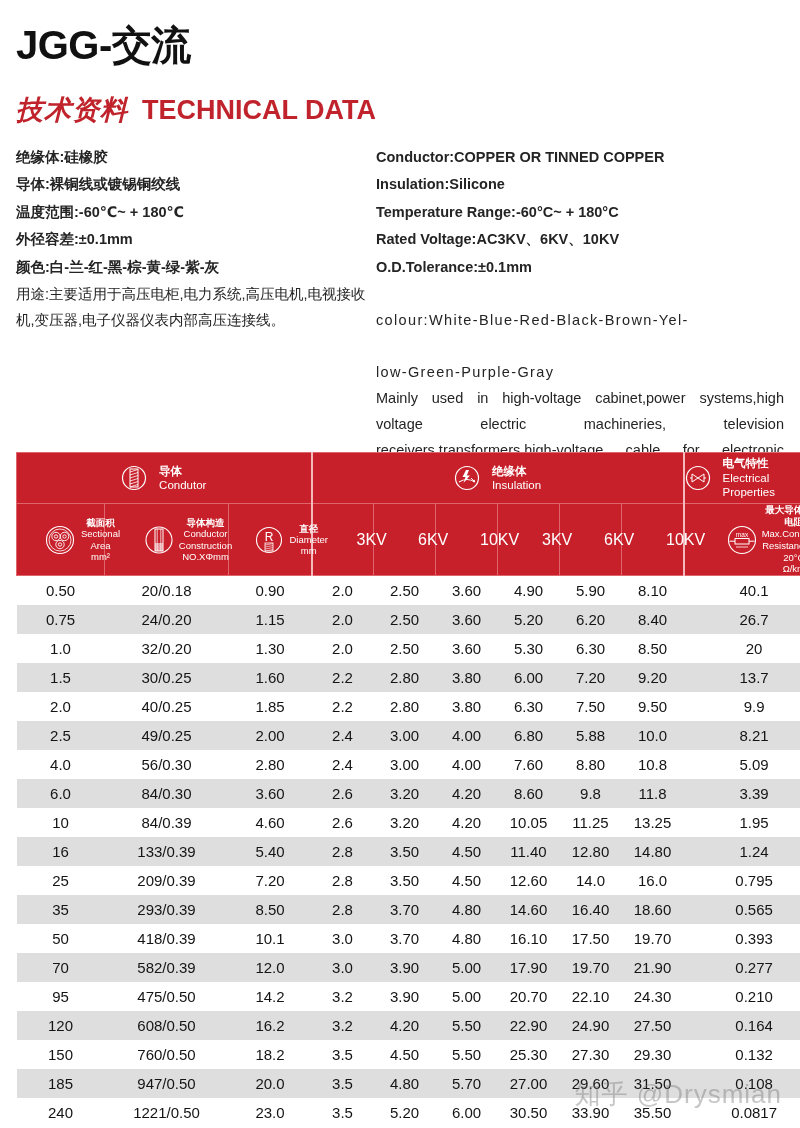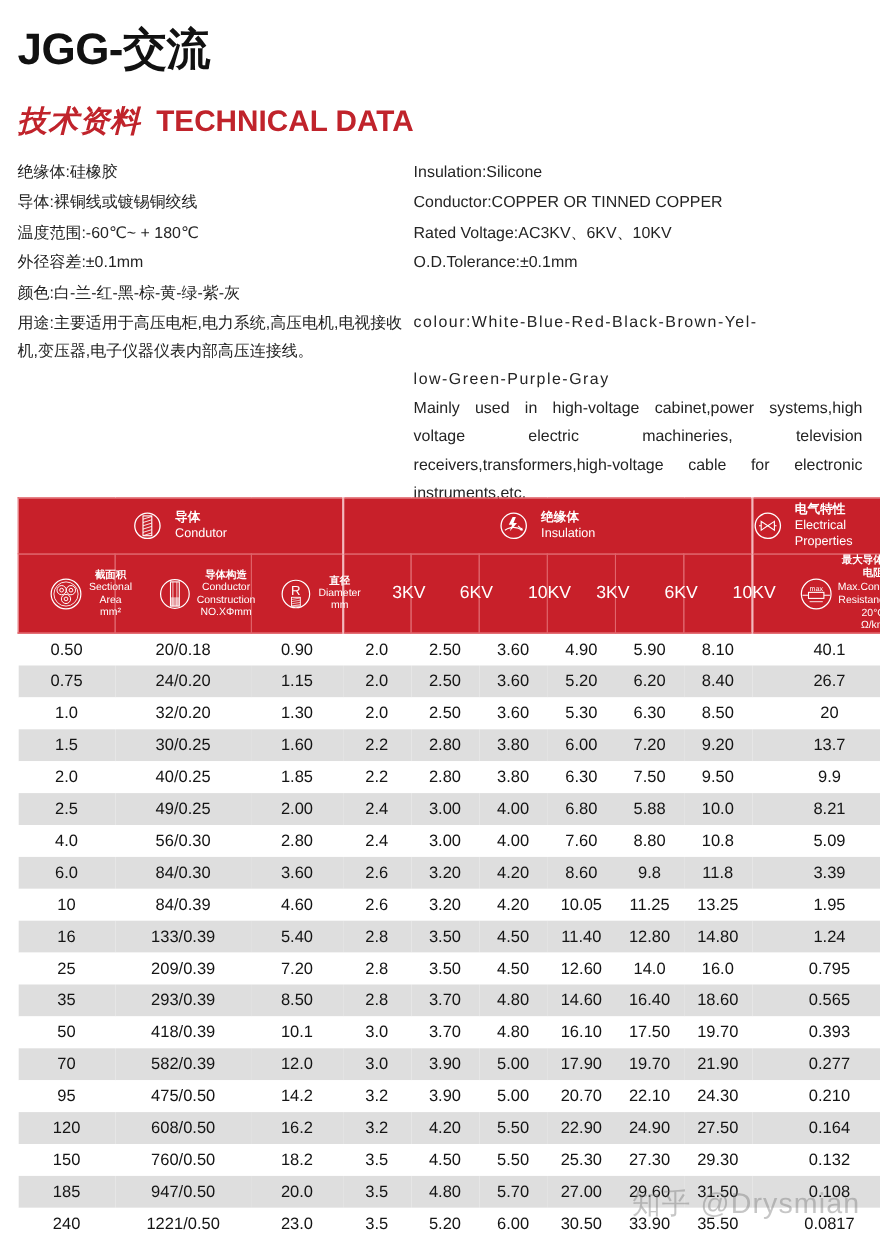--- a/index.html
+++ b/index.html
@@ -61,21 +61,21 @@
     line-height: 27.5px;
     color: #242424;
   }
   .spec-col-en {
     flex: 1 1 auto;
     font-size: 14.5px;
     line-height: 27.5px;
     color: #242424;
     padding-left: 5px;
   }
-  .spec-line { white-space: nowrap; }
+  .spec-line { white-space: nowrap; font-weight: bold; }
   .spec-para {
     white-space: normal;
     line-height: 26px;
   }
   .spec-para-justify {
     white-space: normal;
     line-height: 26px;
     text-align: justify;
     text-align-last: left;
   }
@@ -208,22 +208,23 @@
     <div class="spec-col-cn">
       <div class="spec-line">绝缘体:硅橡胶</div>
       <div class="spec-line">导体:裸铜线或镀锡铜绞线</div>
       <div class="spec-line">温度范围:-60℃~ + 180℃</div>
       <div class="spec-line">外径容差:±0.1mm</div>
       <div class="spec-line">颜色:白-兰-红-黑-棕-黄-绿-紫-灰</div>
       <div class="spec-para">用途:主要适用于高压电柜,电力系统,高压电机,电视接收机,变压器,电子仪器仪表内部高压连接线。</div>
     </div>
 
     <div class="spec-col-en">
+      <div class="spec-line">Conductor:COPPER OR TINNED COPPER</div>
       <div class="spec-line">Insulation:Silicone</div>
-      <div class="spec-line">Conductor:COPPER OR TINNED COPPER</div>
+      <div class="spec-line">Temperature Range:-60°C~ + 180°C</div>
       <div class="spec-line">Rated Voltage:AC3KV、6KV、10KV</div>
       <div class="spec-line">O.D.Tolerance:±0.1mm</div>
       <div class="colour-line">colour:White-Blue-Red-Black-Brown-Yel-</div>
       <div class="colour-line second">low-Green-Purple-Gray</div>
       <div class="spec-para-justify">Mainly used in high-voltage cabinet,power systems,high voltage electric machineries, television receivers,transformers,high-voltage cable for electronic instruments,etc.</div>
     </div>
 
   </div>
 
   <div class="table-wrap">

